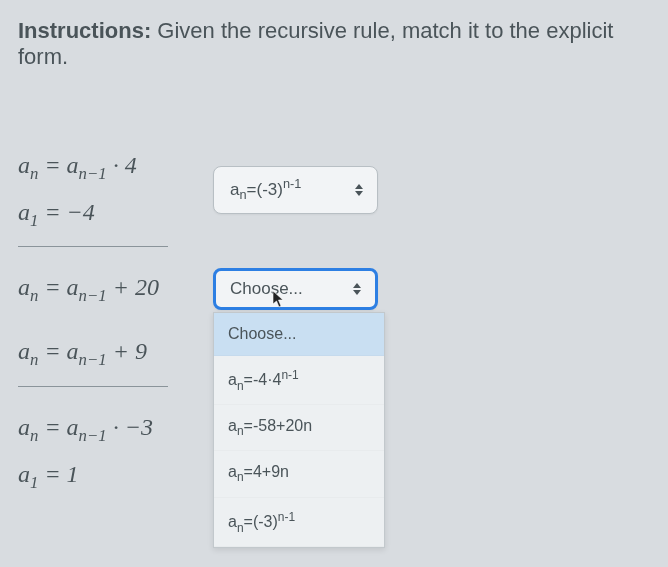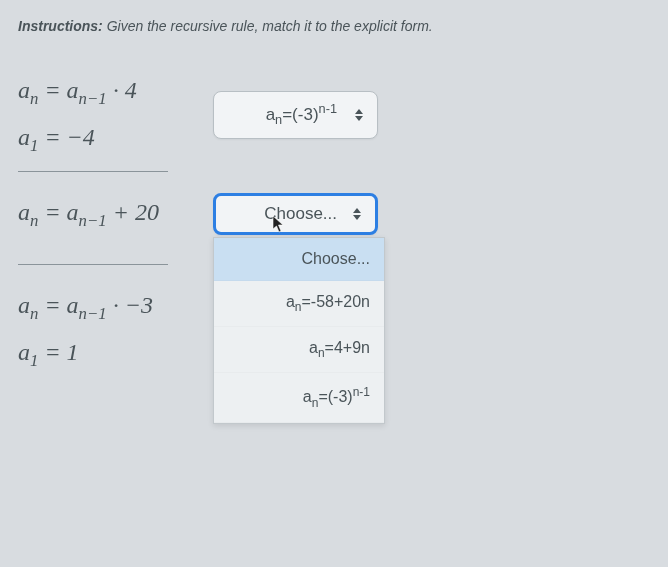--- a/index.html
+++ b/index.html
@@ -7,23 +7,22 @@
     margin: 0;
     padding: 18px;
     width: 668px;
     height: 567px;
     background: #d8dce0;
     font-family: Arial, Helvetica, sans-serif;
     color: #4a5459;
     overflow: hidden;
   }
   .instructions {
-    font-size: 14px;
-    margin-bottom: 34px;
-    font-style: italic;
+    font-size: 22px;
+    margin-bottom: 73px;
   }
   .instructions-label { font-weight: bold; }
   .row {
     display: flex;
     align-items: center;
     margin-bottom: 10px;
   }
   .problem {
     width: 195px;
     flex-shrink: 0;
@@ -34,21 +33,21 @@
     line-height: 1.9;
   }
   .problem .line { display: block; white-space: nowrap; }
   .sub { font-size: 0.7em; vertical-align: sub; font-style: italic; }
   .hr {
     border: 0;
     border-top: 1px solid #8a949a;
     width: 150px;
     margin: 6px 0 18px 0;
   }
-  .select-wrap { position: relative; text-align: right; }
+  .select-wrap { position: relative; }
   .select {
     background: #f2f4f6;
     border: 1px solid #b8bfc4;
     border-radius: 8px;
     padding: 10px 40px 10px 16px;
     font-size: 17px;
     font-family: Arial, sans-serif;
     color: #4a5459;
     min-width: 165px;
     position: relative;
@@ -148,30 +147,32 @@
       <span class="chev">
           <span class="up"></span>
           <span class="down"></span>
         </span>
       <svg class="cursor-arrow" width="16" height="20" viewBox="0 0 16 20">
           <path d="M1 1 L1 14 L4.5 11 L7 17 L9 16 L6.5 10 L11 10 Z" fill="#222" stroke="#fff" stroke-width="0.6"></path>
         </svg>
     </div>
     <div class="dropdown" id="dropdown-list">
         <div class="opt hl">Choose...</div>
+        <div class="opt">a<span class="subn">n</span>=-4·4<span class="supn">n-1</span></div>
         <div class="opt">a<span class="subn">n</span>=-58+20n</div>
         <div class="opt">a<span class="subn">n</span>=4+9n</div>
         <div class="opt">a<span class="subn">n</span>=(-3)<span class="supn">n-1</span></div>
       </div>
   </div>
 </div>
 <hr class="hr" style="visibility:hidden; margin-bottom:6px;">
 
 <div class="row">
   <div class="problem">
+    <span class="line">a<span class="sub">n</span> = a<span class="sub">n−1</span> + 9</span>
   </div>
 </div>
 <hr class="hr">
 
 <div class="row" style="margin-top:8px;">
   <div class="problem">
     <span class="line">a<span class="sub">n</span> = a<span class="sub">n−1</span> · −3</span>
     <span class="line">a<span class="sub">1</span> = 1</span>
   </div>
 </div>

